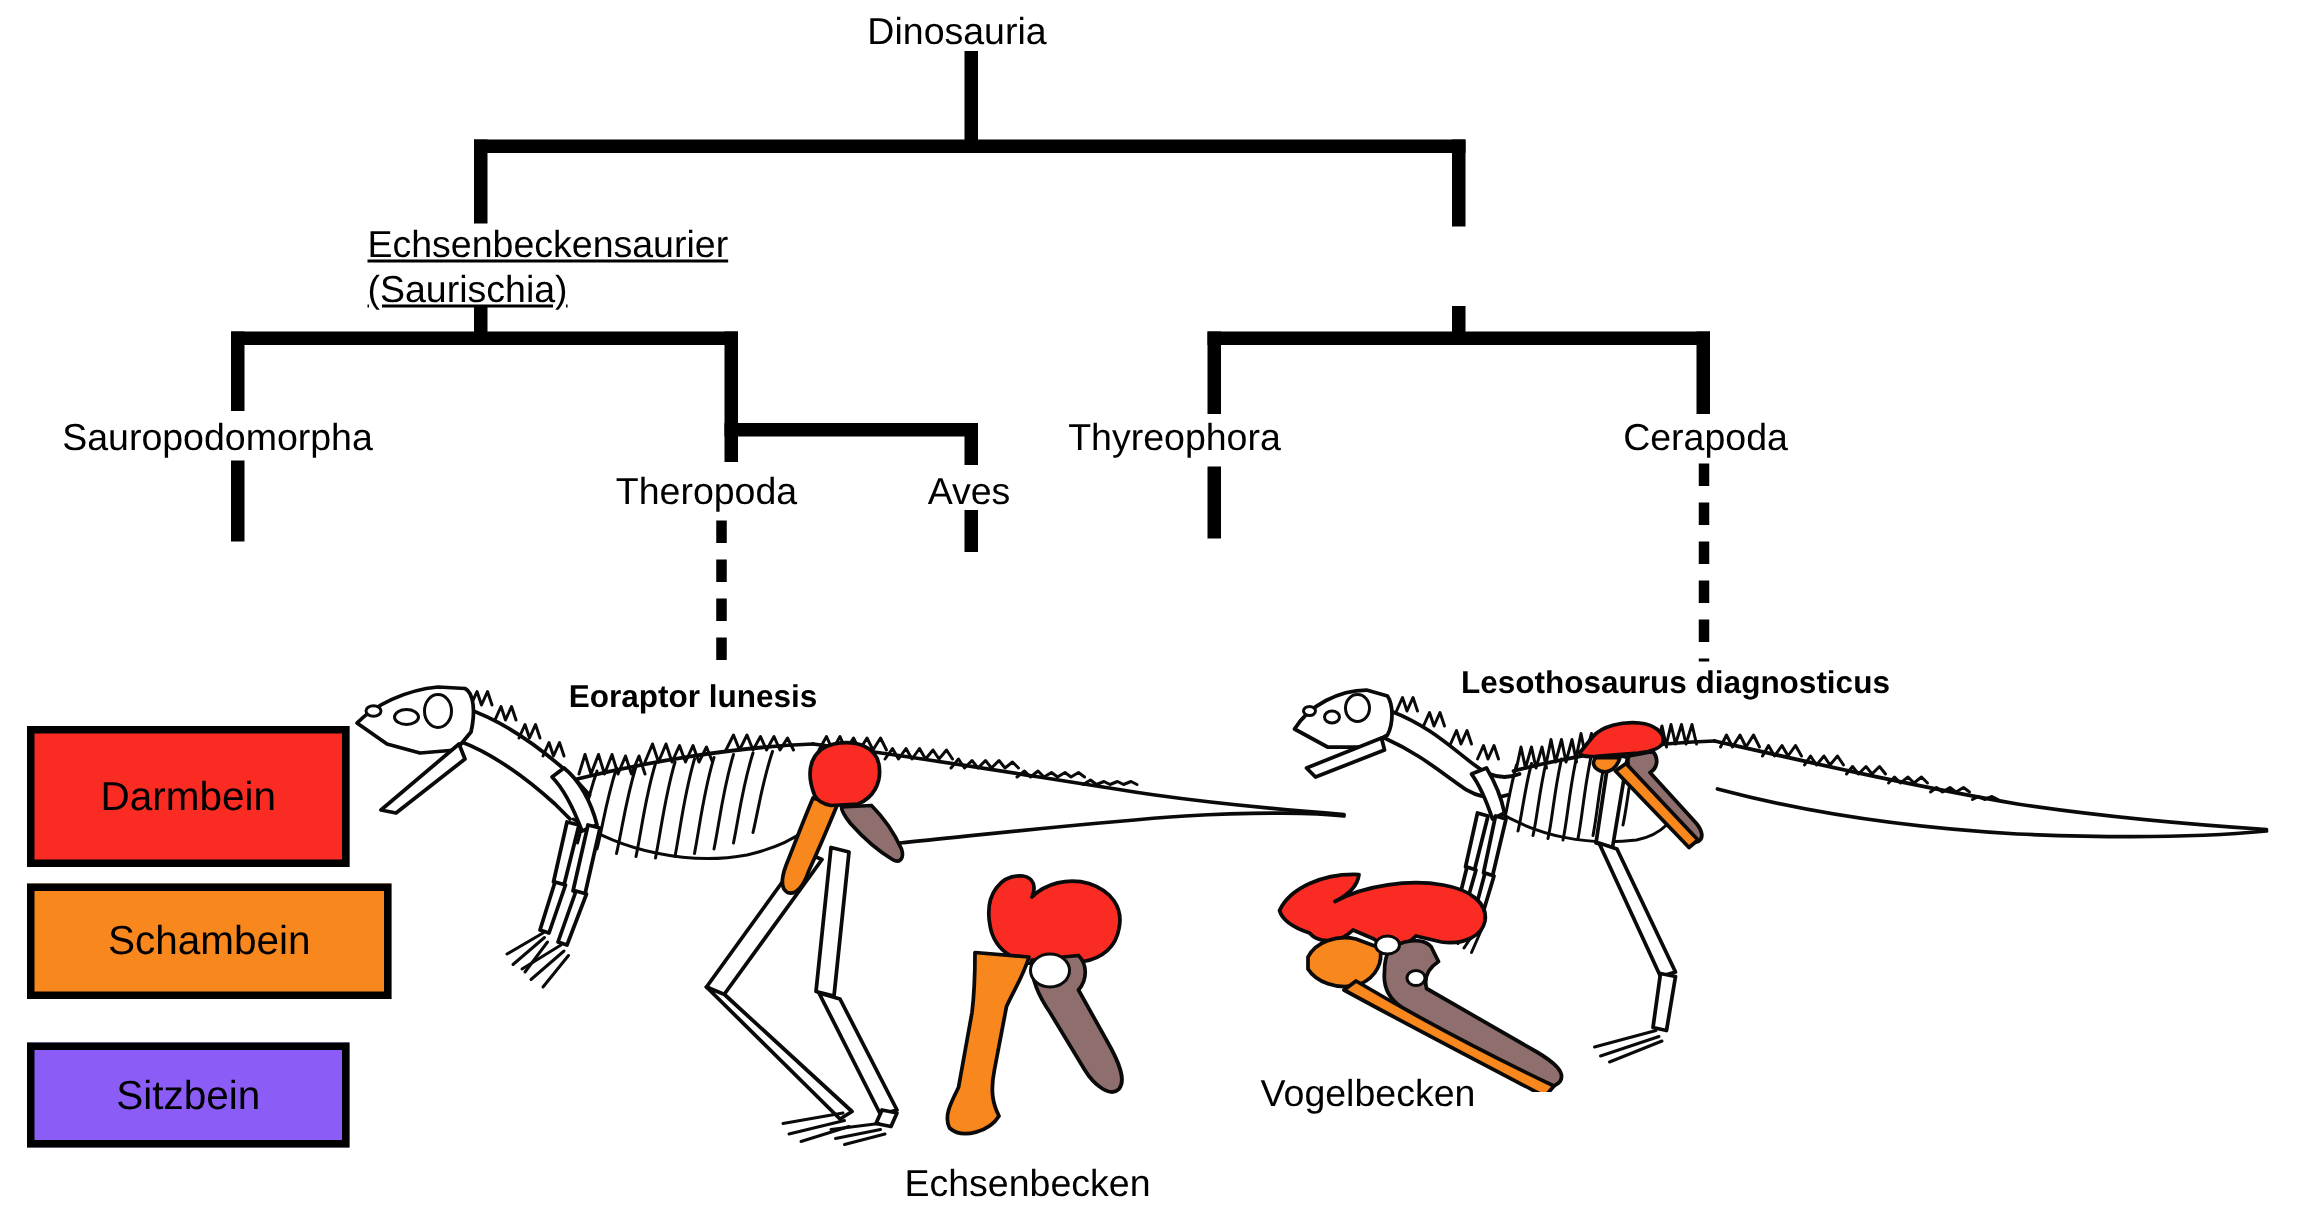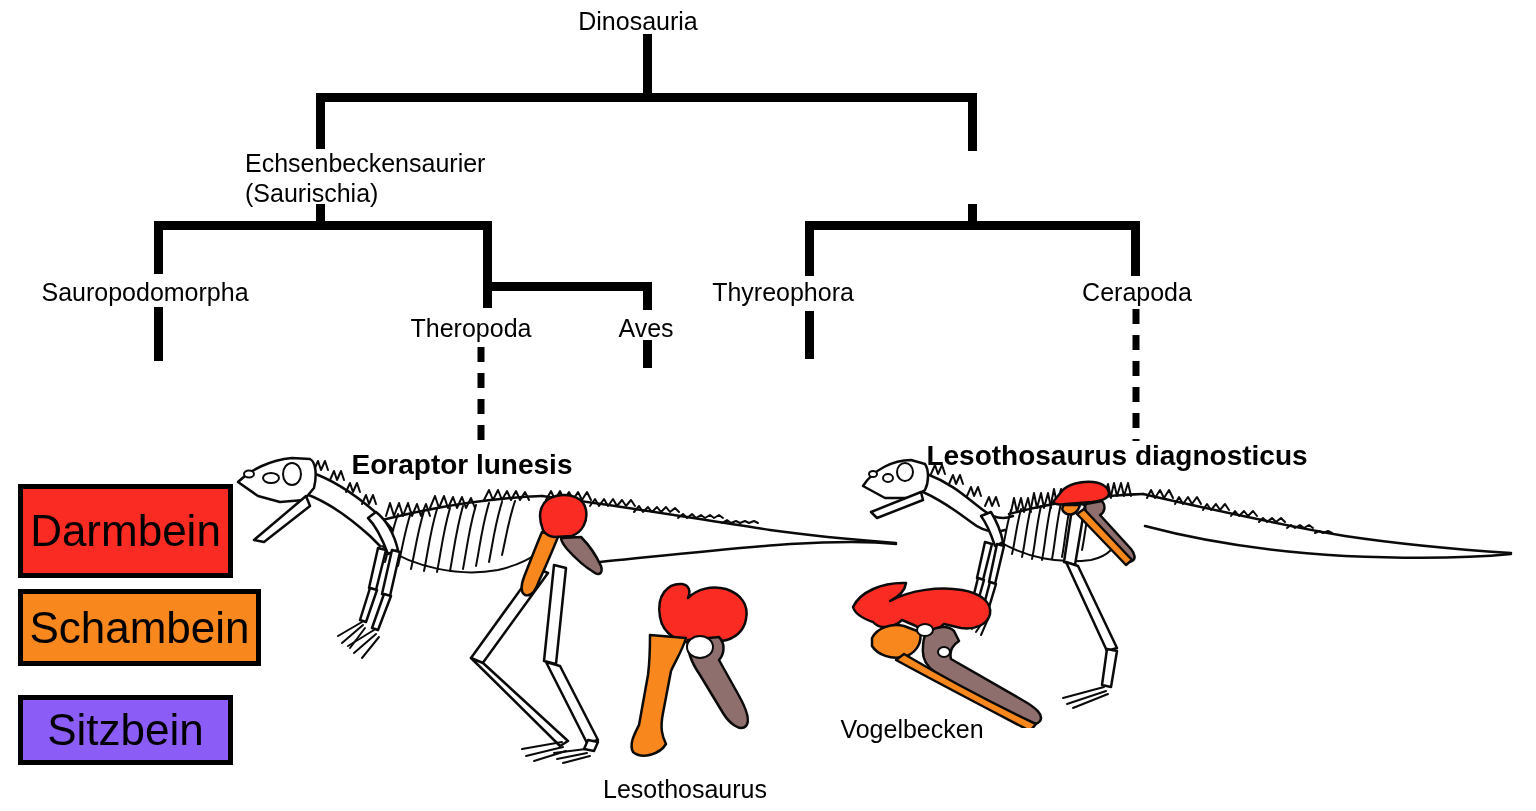--- a/index.html
+++ b/index.html
@@ -2,24 +2,24 @@
 <html><head>
 <meta charset="utf-8">
 <style>
   html,body{margin:0;padding:0;background:#fff;}
   #canvas{position:relative;width:1536px;height:811px;background:#ffffff;overflow:hidden;
           font-family:"Liberation Sans","DejaVu Sans",sans-serif;color:#000;}
   svg{position:absolute;left:0;top:0;}
   .abs{position:absolute;}
   .lbl{position:absolute;font-size:25px;line-height:30px;white-space:nowrap;color:#000;}
   .ctr{transform:translateX(-50%);text-align:center;}
-  .bold{font-weight:bold;font-size:28px;}
+  .bold{font-weight:bold;font-size:21px;}
   .legend-box{position:absolute;border:5px solid #000;box-sizing:border-box;
               display:flex;align-items:center;justify-content:center;
-              font-size:44px;color:#000;}
+              font-size:27px;color:#000;}
   .bone{fill:#ffffff;stroke:#0a0a0a;stroke-width:2.5;stroke-linejoin:round;stroke-linecap:round;}
   .wire{fill:none;stroke:#0a0a0a;stroke-width:2.5;stroke-linejoin:round;stroke-linecap:round;}
   .thin{fill:none;stroke:#0a0a0a;stroke-width:2;stroke-linejoin:round;stroke-linecap:round;}
   .fen{fill:#ffffff;stroke:#0a0a0a;stroke-width:2;}
   .c-red{fill:#fa2b22;stroke:#0a0a0a;stroke-width:2.5;stroke-linejoin:round;}
   .c-org{fill:#f8871d;stroke:#0a0a0a;stroke-width:2.5;stroke-linejoin:round;}
   .c-brn{fill:#8f6f6d;stroke:#0a0a0a;stroke-width:2.5;stroke-linejoin:round;}
   .treeline{fill:#000000;}
 </style>
 </head>
@@ -48,38 +48,38 @@
       <rect x="1131" y="221" width="9" height="55"></rect>
     </g>
     <g>
       <line x1="481" y1="347" x2="481" y2="448" stroke="#000" stroke-width="7" stroke-dasharray="15 11"></line>
       <line x1="1136" y1="309" x2="1136" y2="441" stroke="#000" stroke-width="7" stroke-dasharray="15 11"></line>
     </g>
   </svg>
 
   <div class="lbl ctr" style="left:638px;top:6px;">Dinosauria</div>
 
-  <div class="lbl" style="left:245px;top:148px;">
+  <div class="lbl" style="left:245px;top:148px;text-decoration:underline;">
     <div>Echsenbeckensaurier</div>
     <div>(Saurischia)</div>
   </div>
 
   <div class="lbl" style="left:888px;top:148px;">
   </div>
 
   <div class="lbl ctr" style="left:145px;top:277px;">Sauropodomorpha</div>
   <div class="lbl ctr" style="left:471px;top:313px;text-align:right;">Theropoda</div>
   <div class="lbl ctr" style="left:646px;top:313px;">Aves</div>
   <div class="lbl ctr" style="left:768px;top:277px;margin-left:15px;">Thyreophora</div>
   <div class="lbl ctr" style="left:1137px;top:277px;">Cerapoda</div>
 
   <div class="lbl ctr bold" style="left:462px;top:450px;">Eoraptor lunesis</div>
   <div class="lbl ctr bold" style="left:1117px;top:441px;">Lesothosaurus diagnosticus</div>
 
-  <div class="lbl ctr" style="left:685px;top:774px;">Lesothosaurus</div>
+  <div class="lbl ctr" style="left:685px;top:774px;">Echsenbecken</div>
   <div class="lbl ctr" style="left:912px;top:714px;">Vogelbecken</div>
 
   <div class="legend-box" style="left: 18px; top: 484px; width: 215px; height: 94px; background-color: rgb(250, 43, 34);">
     <span>Darmbein</span>
   </div>
   <div class="legend-box" style="left: 18px; top: 589px; width: 243px; height: 77px; background-color: rgb(248, 135, 29);">
     <span>Schambein</span>
   </div>
   <div class="legend-box" style="left: 18px; top: 695px; width: 215px; height: 70px; background-color: #8b5cf6;">
     <span>Sitzbein</span>

